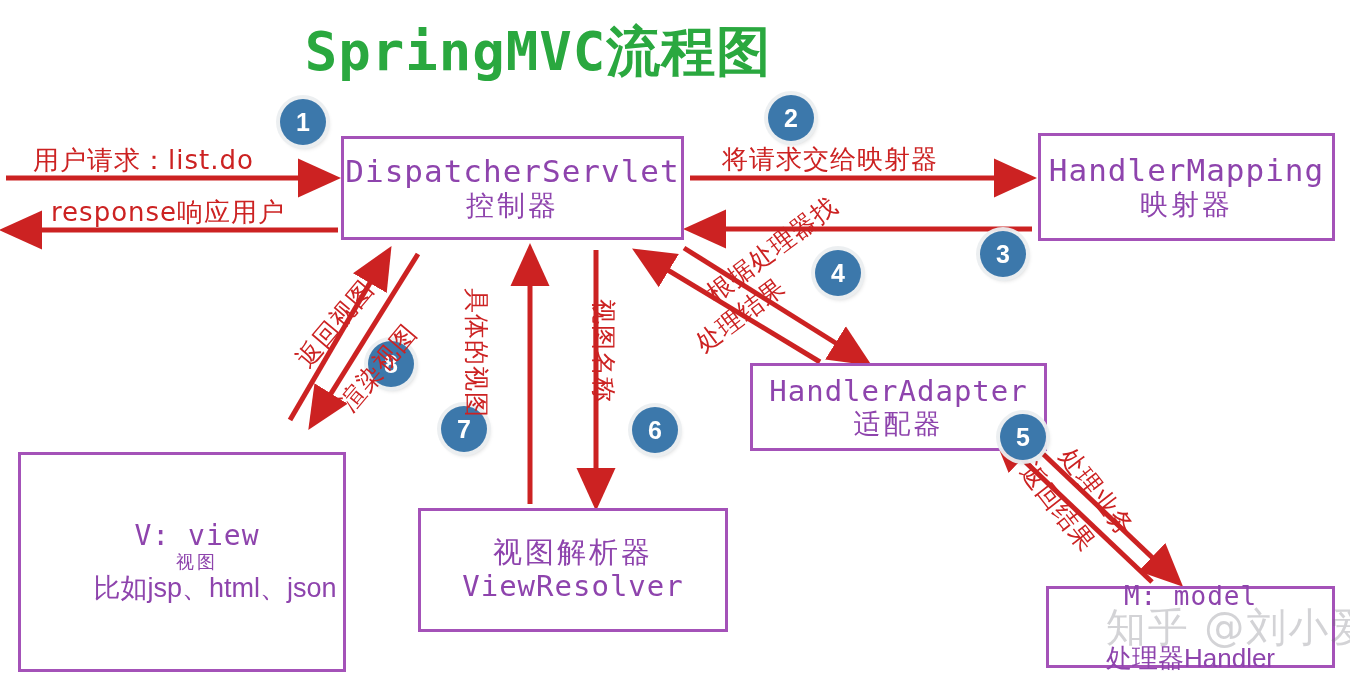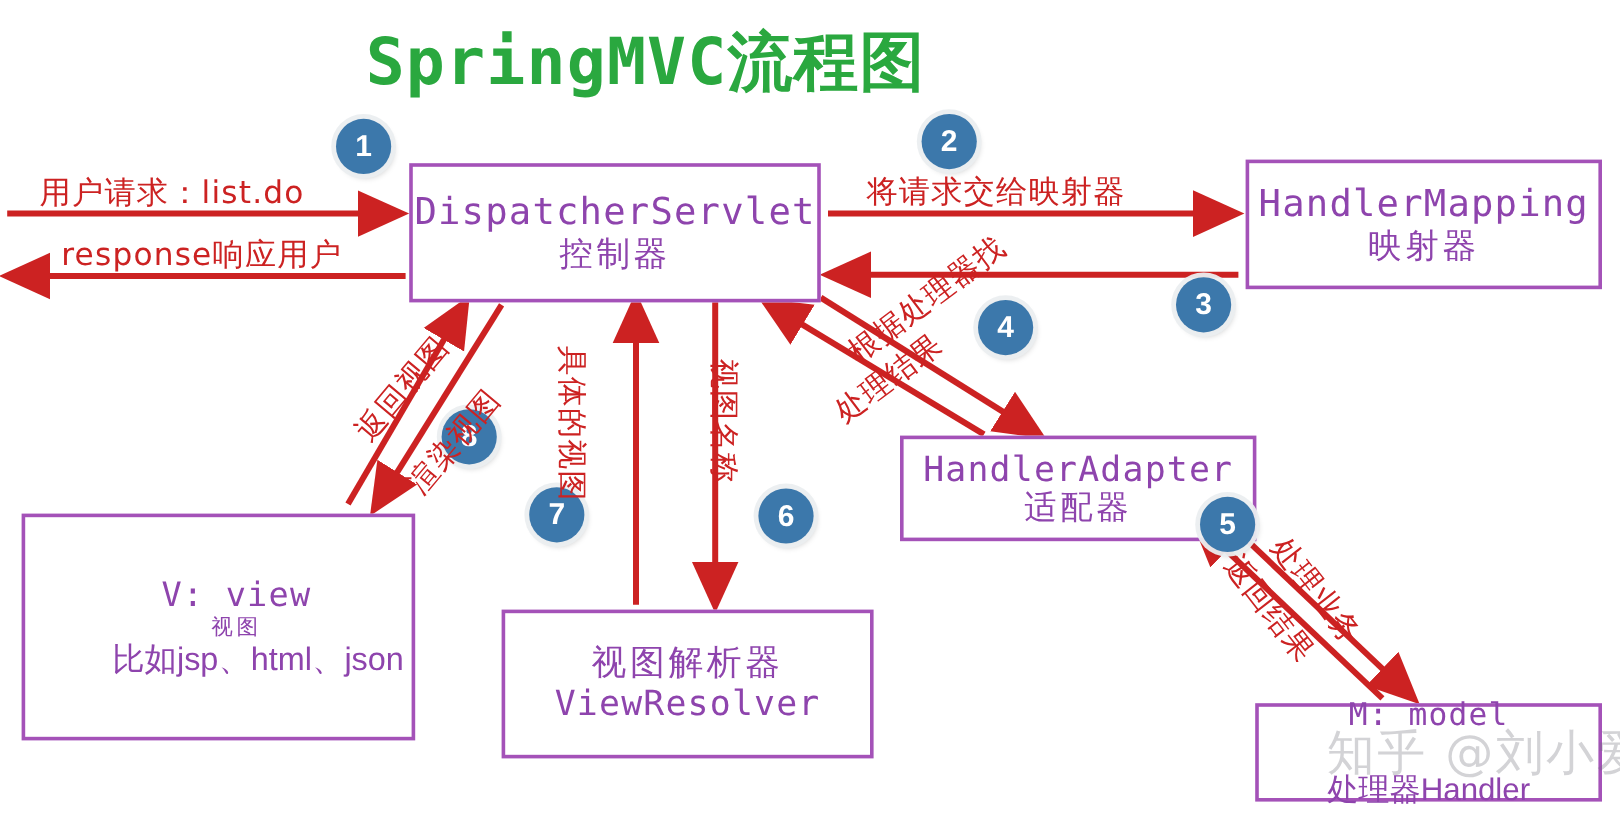--- a/index.html
+++ b/index.html
@@ -54,41 +54,41 @@
   }
   .mono{
     font-family:"DejaVu Sans Mono","Liberation Mono",monospace;
     letter-spacing:1px;
   }
   .cjk{
     font-family:"DejaVu Sans","Liberation Sans",sans-serif;
     letter-spacing:3px;
   }
 
-  #box-dispatcher{left:341px; top:136px; width:343px; height:116px;}
+  #box-dispatcher{left:341px; top:136px; width:343px; height:104px;}
   #box-dispatcher .l1{font-size:31px;}
   #box-dispatcher .l2{font-size:28px;}
 
   #box-handlermapping{left:1038px; top:133px; width:297px; height:108px;}
   #box-handlermapping .l1{font-size:31px;}
   #box-handlermapping .l2{font-size:28px;}
 
   #box-handleradapter{left:750px; top:363px; width:297px; height:88px;}
   #box-handleradapter .l1{font-size:29px;}
   #box-handleradapter .l2{font-size:27px;}
 
   #box-handler{left:1046px; top:586px; width:289px; height:82px;gap:32px;}
   #box-handler .l1{font-size:26px;}
   #box-handler .l2{font-size:26px;}
 
   #box-viewresolver{left:418px; top:508px; width:310px; height:124px;}
   #box-viewresolver .l1{font-size:29px;}
   #box-viewresolver .l2{font-size:29px;}
 
-  #box-view{left:18px; top:428px; width:328px; height:189px;padding-left:30px;}
+  #box-view{left:18px; top:452px; width:328px; height:220px;padding-left:30px;}
   #box-view .l1{font-size:28px;}
   #box-view .l2{font-size:18px;}
   #box-view .l3{font-size:27px;margin-left:36px;}
 
   
   .badge{
     width:46px; height:46px;
     border-radius:50%;
     background:#3c78ab;
     color:#ffffff;

